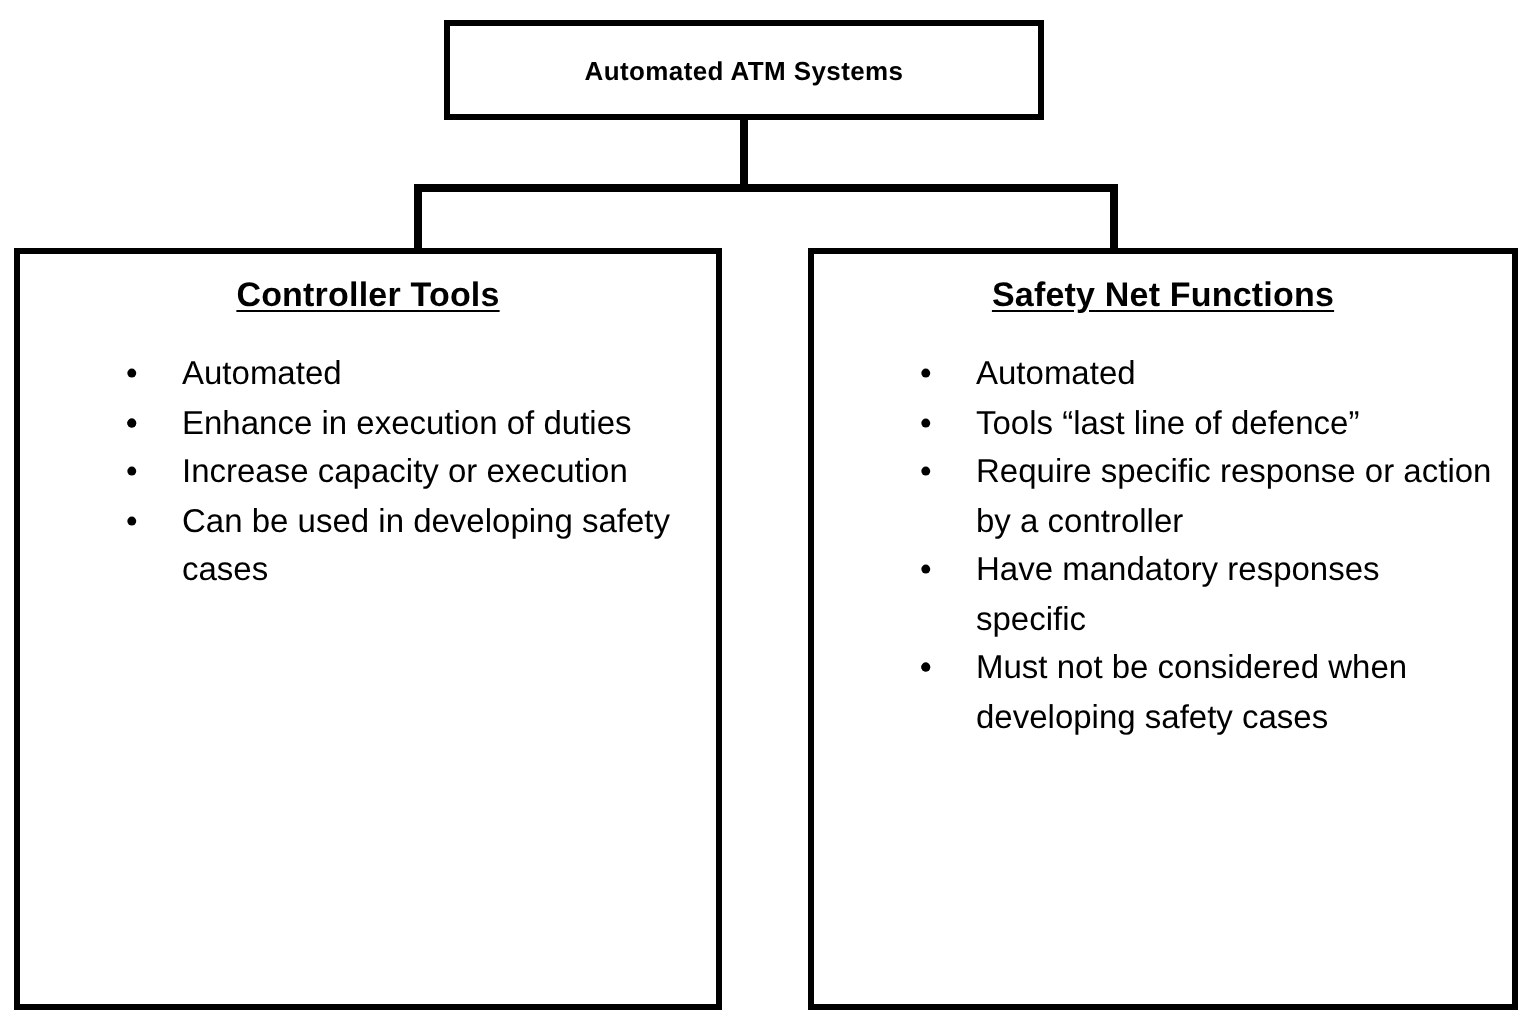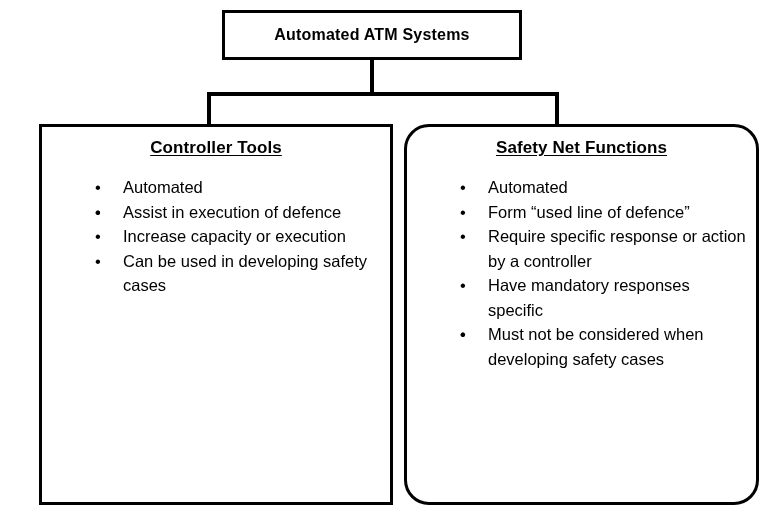--- a/index.html
+++ b/index.html
@@ -33,21 +33,21 @@
     left: 222px;
     top: 10px;
     width: 300px;
     height: 50px;
     display: flex;
     align-items: center;
     justify-content: center;
   }
 
   #root-title {
-    font-size: 16px;
+    font-size: 13px;
     font-weight: bold;
     letter-spacing: 0.2px;
     text-align: center;
     white-space: nowrap;
   }
 
   
   .connector {
     position: absolute;
     background: #000000;
@@ -80,29 +80,27 @@
     width: 4px;
     height: 34px;
   }
 
   
   #left-box {
     left: 7px;
     top: 124px;
     width: 354px;
     height: 381px;
-    margin-left: 32px;
   }
 
   #right-box {
     left: 404px;
     top: 124px;
     width: 355px;
     height: 381px;
-    border-radius: 25px;
   }
 
   .box-header {
     margin-top: 11px;
     font-size: 17px;
     font-weight: bold;
     text-align: center;
     text-decoration: underline;
     text-underline-offset: 2px;
     letter-spacing: 0.1px;
@@ -157,21 +155,21 @@
     <ul class="bullet-list">
       <li class="bullet-item">
         <span class="bullet-dot">•</span>
         <span class="bullet-text">Automated</span>
       </li>
       <li class="bullet-item">
         <span class="bullet-dot">•</span>
       </li>
       <li class="bullet-item">
         <span class="bullet-dot">•</span>
-        <span class="bullet-text">Assist in execution of defence</span>
+        <span class="bullet-text">Enhance in execution of duties</span>
       </li>
       <li class="bullet-item">
         <span class="bullet-dot">•</span>
         <span class="bullet-text">Increase capacity or execution</span>
       </li>
       <li class="bullet-item">
         <span class="bullet-dot">•</span>
         <span class="bullet-text">Can be used in developing safety cases</span>
       </li>
     </ul>
@@ -179,21 +177,21 @@
 
   <div class="node-box" id="right-box">
     <div class="box-header">Safety Net Functions</div>
     <ul class="bullet-list">
       <li class="bullet-item">
         <span class="bullet-dot">•</span>
         <span class="bullet-text">Automated</span>
       </li>
       <li class="bullet-item">
         <span class="bullet-dot">•</span>
-        <span class="bullet-text">Form “used line of defence”</span>
+        <span class="bullet-text">Tools “last line of defence”</span>
       </li>
       <li class="bullet-item">
         <span class="bullet-dot">•</span>
         <span class="bullet-text">Require specific response or action by a controller</span>
       </li>
       <li class="bullet-item">
         <span class="bullet-dot">•</span>
         <span class="bullet-text">Have mandatory responses specific</span>
       </li>
       <li class="bullet-item">

